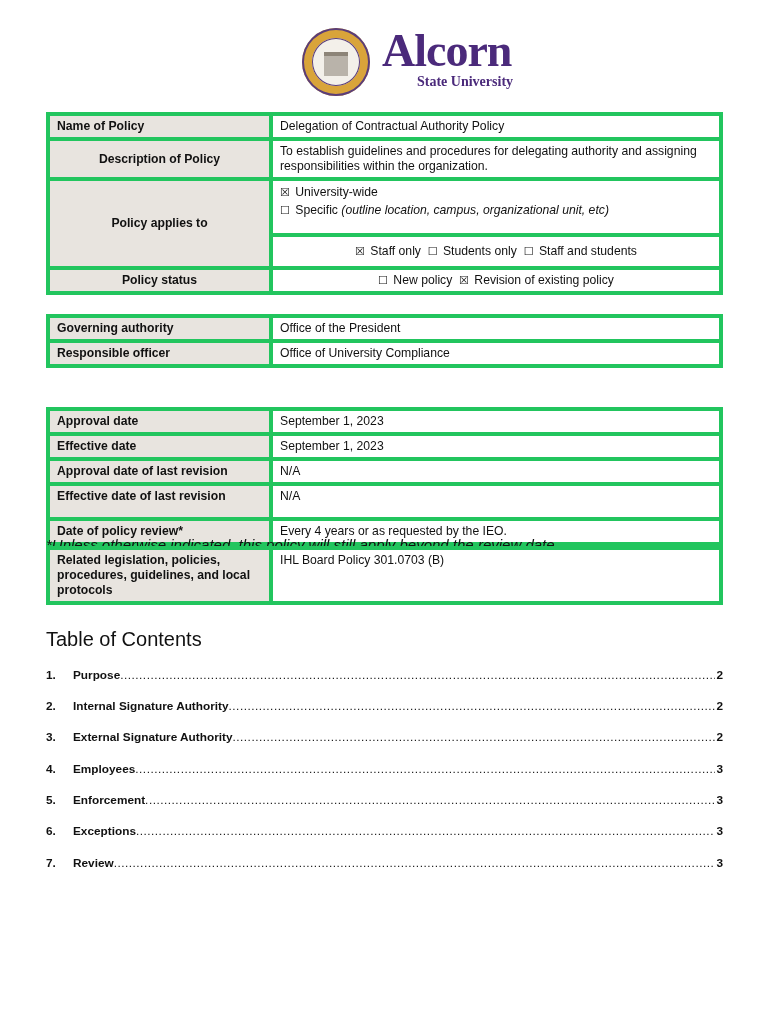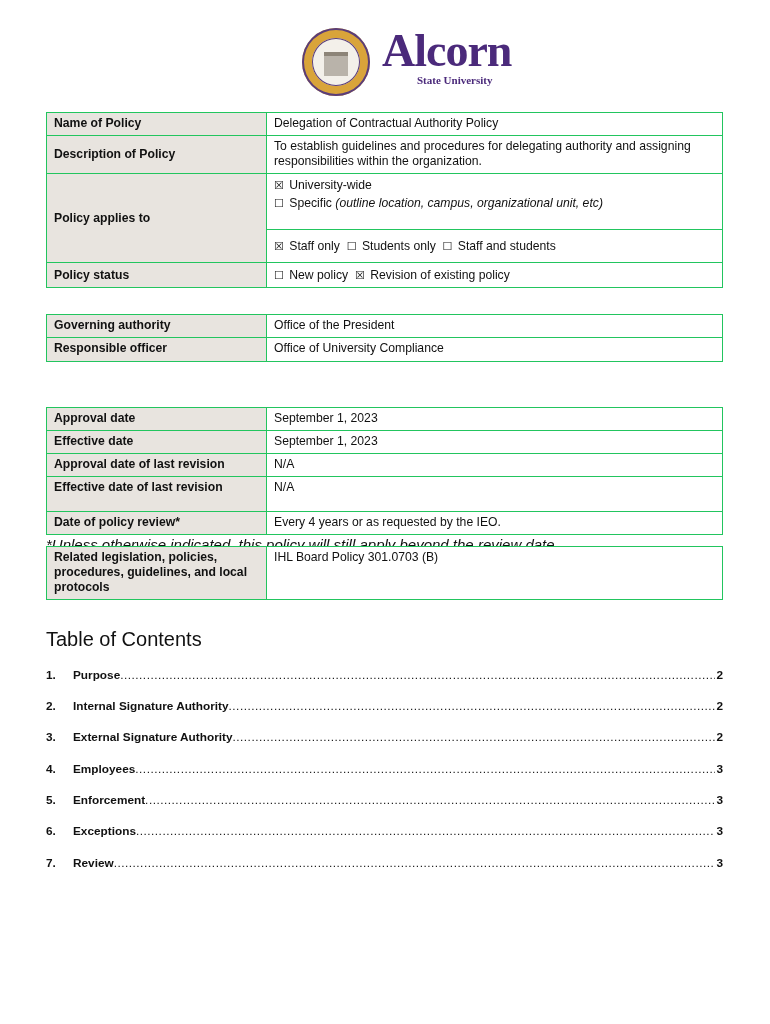--- a/index.html
+++ b/index.html
@@ -2,27 +2,27 @@
 <html><head>
   <meta charset="utf-8">
   <style>
     html, body { margin: 0; padding: 0; background: #ffffff; }
     body { width: 770px; height: 1024px; position: relative; font-family: "Liberation Sans", sans-serif; color: #111; overflow: hidden; }
     .logo { position: absolute; left: 302px; top: 28px; width: 230px; height: 72px; }
     .seal { position: absolute; left: 0; top: 0; width: 68px; height: 68px; border-radius: 50%; background: #d9a43a; box-shadow: inset 0 0 0 2px #5a3d7a; }
     .seal-inner { position: absolute; left: 10px; top: 10px; width: 48px; height: 48px; border-radius: 50%; background: #f3f0ea; box-shadow: inset 0 0 0 1px #5a3d7a; }
     .seal-bldg { position: absolute; left: 12px; top: 14px; width: 24px; height: 20px; background: #b9b3aa; border-top: 4px solid #8c8478; }
     .brand-name { position: absolute; left: 80px; top: -4px; font-family: "Liberation Serif", serif; font-weight: bold; font-size: 46px; color: #4b2a7b; letter-spacing: -1px; }
-    .brand-sub { position: absolute; left: 115px; top: 46px; font-family: "Liberation Serif", serif; font-weight: bold; font-size: 11px; color: #4b2a7b; }
+    .brand-sub { position: absolute; left: 115px; top: 46px; font-family: "Liberation Serif", serif; font-weight: bold; font-size: 14px; color: #4b2a7b; }
 
     table.info { position: absolute; left: 46px; width: 677px; border-collapse: collapse; font-size: 12.2px; }
-    table.info td { border: 1px solid #22c55e; padding: 3px 7px; vertical-align: top; line-height: 15px; }
+    table.info td { border: 4px solid #22c55e; padding: 3px 7px; vertical-align: top; line-height: 15px; }
     table.info td.k { background: #e8e4df; font-weight: bold; width: 205px; }
     table.info td.v { background: #fff; }
-    .mid { vertical-align: middle !important; }
+    .mid { vertical-align: middle !important; text-align: center; }
     .footnote { position: absolute; left: 46px; top: 522px; font-size: 15px; font-style: italic; margin-top: 14px; }
     .cb { font-family: "DejaVu Sans", sans-serif; font-size: 11px; margin-right: 2px; }
 
     h2.toc-title { position: absolute; left: 46px; top: 628px; margin: 0; font-weight: normal; font-size: 20px; }
     .toc { position: absolute; left: 46px; width: 677px; }
     .toc-item { position: absolute; left: 0; width: 677px; height: 16px; display: flex; align-items: baseline; font-size: 11.8px; font-weight: bold; }
     .toc-num { width: 27px; }
     .toc-label { white-space: nowrap; }
     .toc-dots { flex: 1; overflow: hidden; white-space: nowrap; font-weight: normal; letter-spacing: 0.5px; }
     .toc-dots::after { content: "......................................................................................................................................................................................................................................................................................"; }

